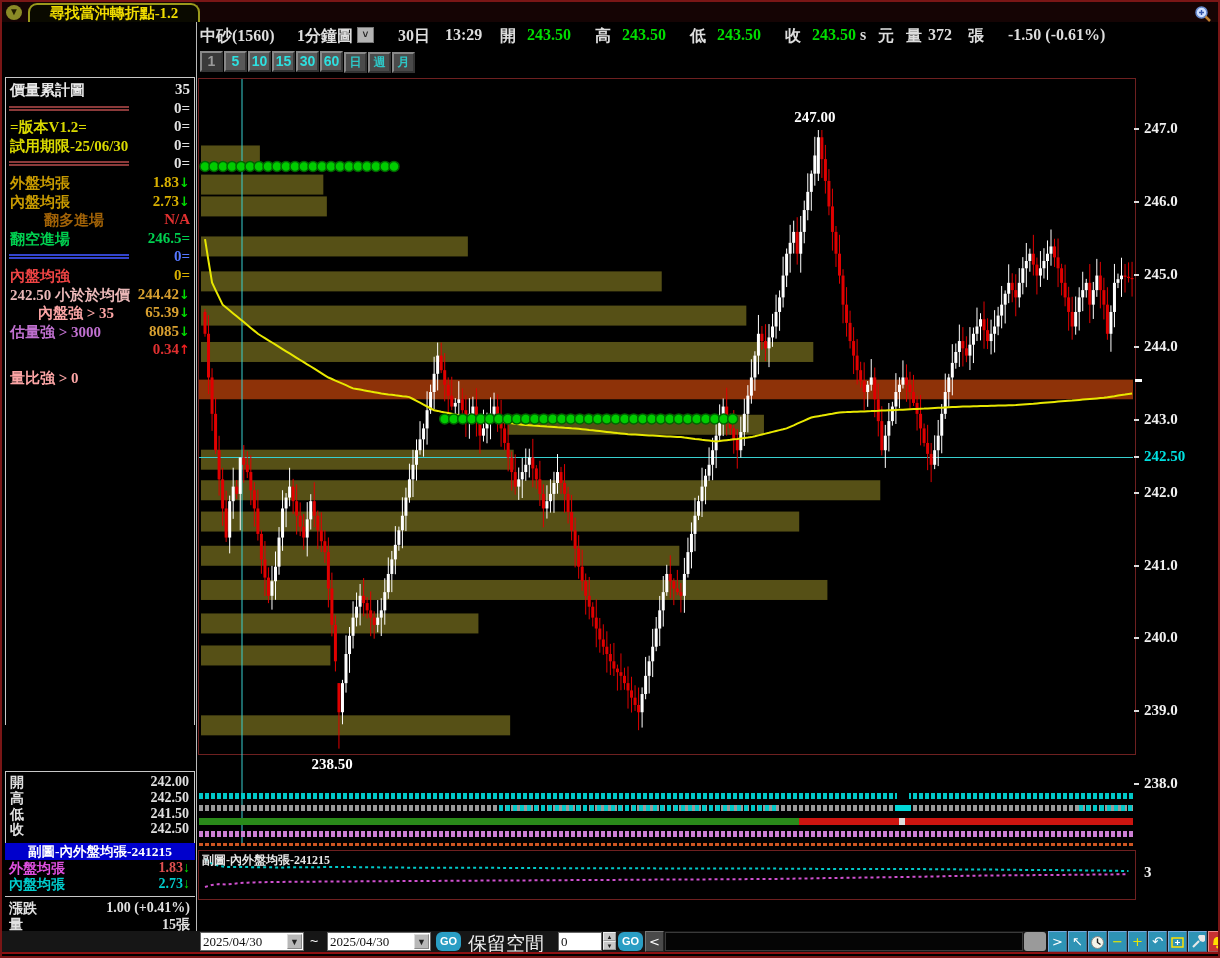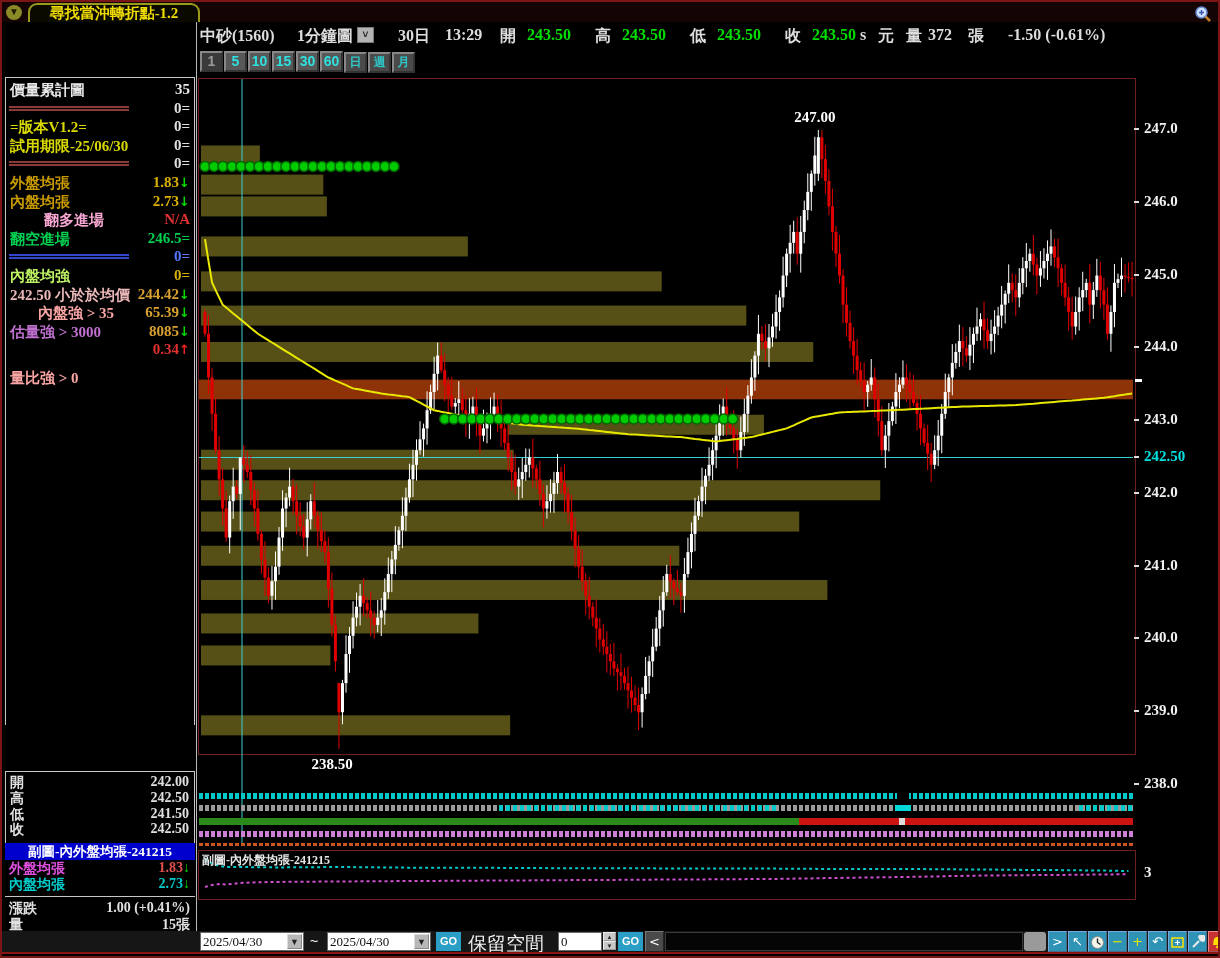--- a/index.html
+++ b/index.html
@@ -53,21 +53,21 @@
   .axtick{position:absolute;left:-4px;width:5px;height:2px;background:#ddd;}
   #xaxis{left:196px;top:900px;width:938px;height:28px;}
   .xlab{position:absolute;top:7px;font-size:14px;font-weight:bold;}
   .xtick{position:absolute;top:0;width:2px;height:5px;background:#cccc00;}
   
   #botbar{left:0;top:929px;width:1216px;height:21px;background:#161616;font-family:"Liberation Sans",sans-serif;}
   .dd{position:absolute;top:1px;height:19px;background:#fff;border:1px solid #666;color:#111;font-size:13px;
       font-family:"Liberation Serif",serif;padding:1px 2px;}
   .ddbtn{position:absolute;right:1px;top:1px;width:15px;height:15px;background:#b8b8b8;border:1px outset #ddd;
       font-size:9px;text-align:center;line-height:14px;color:#222;}
-  .gobtn{position:absolute;top:1px;width:25px;height:19px;background:#2a9ec4;border-radius:0;color:#fff;
+  .gobtn{position:absolute;top:1px;width:25px;height:19px;background:#2a9ec4;border-radius:6px;color:#fff;
       font-size:11px;font-weight:bold;text-align:center;line-height:19px;}
   .icobtn{position:absolute;top:0;width:19px;height:21px;background:#2e93b5;border:1px outset #7ad;color:#fff;
       font-size:13px;text-align:center;line-height:19px;font-family:"DejaVu Sans",sans-serif;}
   #keep-label{position:absolute;color:#f0f0f0;font-size:19px;font-family:"Liberation Serif",serif;top:0;}
   #spin{position:absolute;width:13px;height:19px;top:1px;}
   #spin div{width:13px;height:9px;background:#c8c8c8;border:1px outset #eee;font-size:6px;line-height:8px;text-align:center;color:#222;}
   #scrolltrack{position:absolute;height:19px;top:1px;background:#050505;border:1px solid #3a3a3a;}
   #scrollthumb{position:absolute;top:1px;width:22px;height:19px;background:#9a9a9a;border-radius:3px;}
   #redline{left:0;top:950px;width:1216px;height:2px;background:#8e1212;}
   #price-mark{left:1133px;top:377px;width:7px;height:3px;background:#fff;}
@@ -111,33 +111,33 @@
         </div>
         <div class="irow">
           <span class="lab" style="color: rgb(200, 154, 0);">外盤均張</span>
           <span class="val" style="color: rgb(216, 176, 0);">1.83<span class="arr" style="color: rgb(0, 221, 0);">↓</span></span>
         </div>
         <div class="irow">
           <span class="lab" style="color: rgb(200, 154, 0);">內盤均張</span>
           <span class="val" style="color: rgb(216, 176, 0);">2.73<span class="arr" style="color: rgb(0, 221, 0);">↓</span></span>
         </div>
         <div class="irow">
-          <span class="lab" style="color: #f9a8d4; padding-left: 34px;">翻多進場</span>
+          <span class="lab" style="color: #a16207; padding-left: 34px;">翻多進場</span>
           <span class="val" style="color: rgb(224, 48, 48);">N/A</span>
         </div>
         <div class="irow">
           <span class="lab" style="color: rgb(0, 208, 80);">翻空進場</span>
           <span class="val" style="color: rgb(0, 208, 80);">246.5=</span>
         </div>
         <div class="irow">
           <div class="sepline blue" style="border-color: rgb(51, 68, 204);"></div>
           <span class="val" style="color: rgb(85, 119, 255);">0=</span>
         </div>
         <div class="irow">
-          <span class="lab" style="color: #bef264;">內盤均強</span>
+          <span class="lab" style="color: #ef4444;">內盤均強</span>
           <span class="val" style="color: rgb(216, 176, 0);">0=</span>
         </div>
         <div class="irow">
           <span class="lab" style="color: rgb(234, 184, 184);">242.50 小於於均價</span>
           <span class="val" style="color: rgb(216, 160, 48);">244.42<span class="arr" style="color: rgb(0, 221, 0);">↓</span></span>
         </div>
         <div class="irow">
           <span class="lab" style="color: #fca5a5; margin-left: 28px;">內盤強 &gt; 35</span>
           <span class="val" style="color: rgb(216, 160, 48);">65.39<span class="arr" style="color: rgb(0, 221, 0);">↓</span></span>
         </div>

